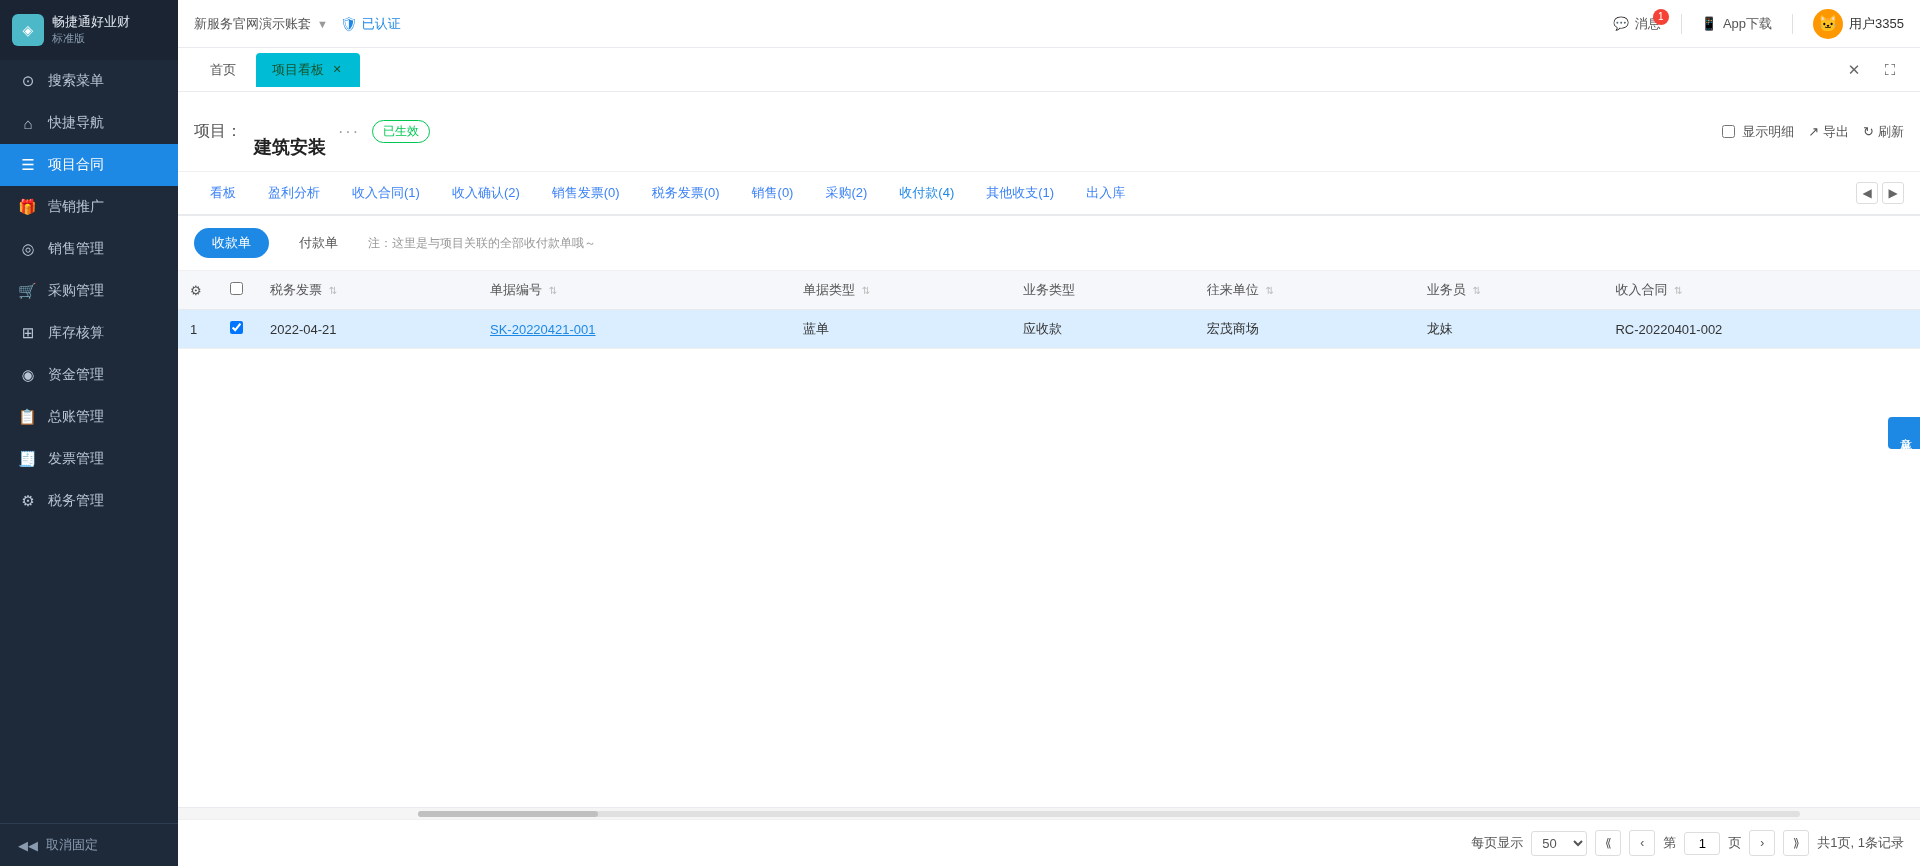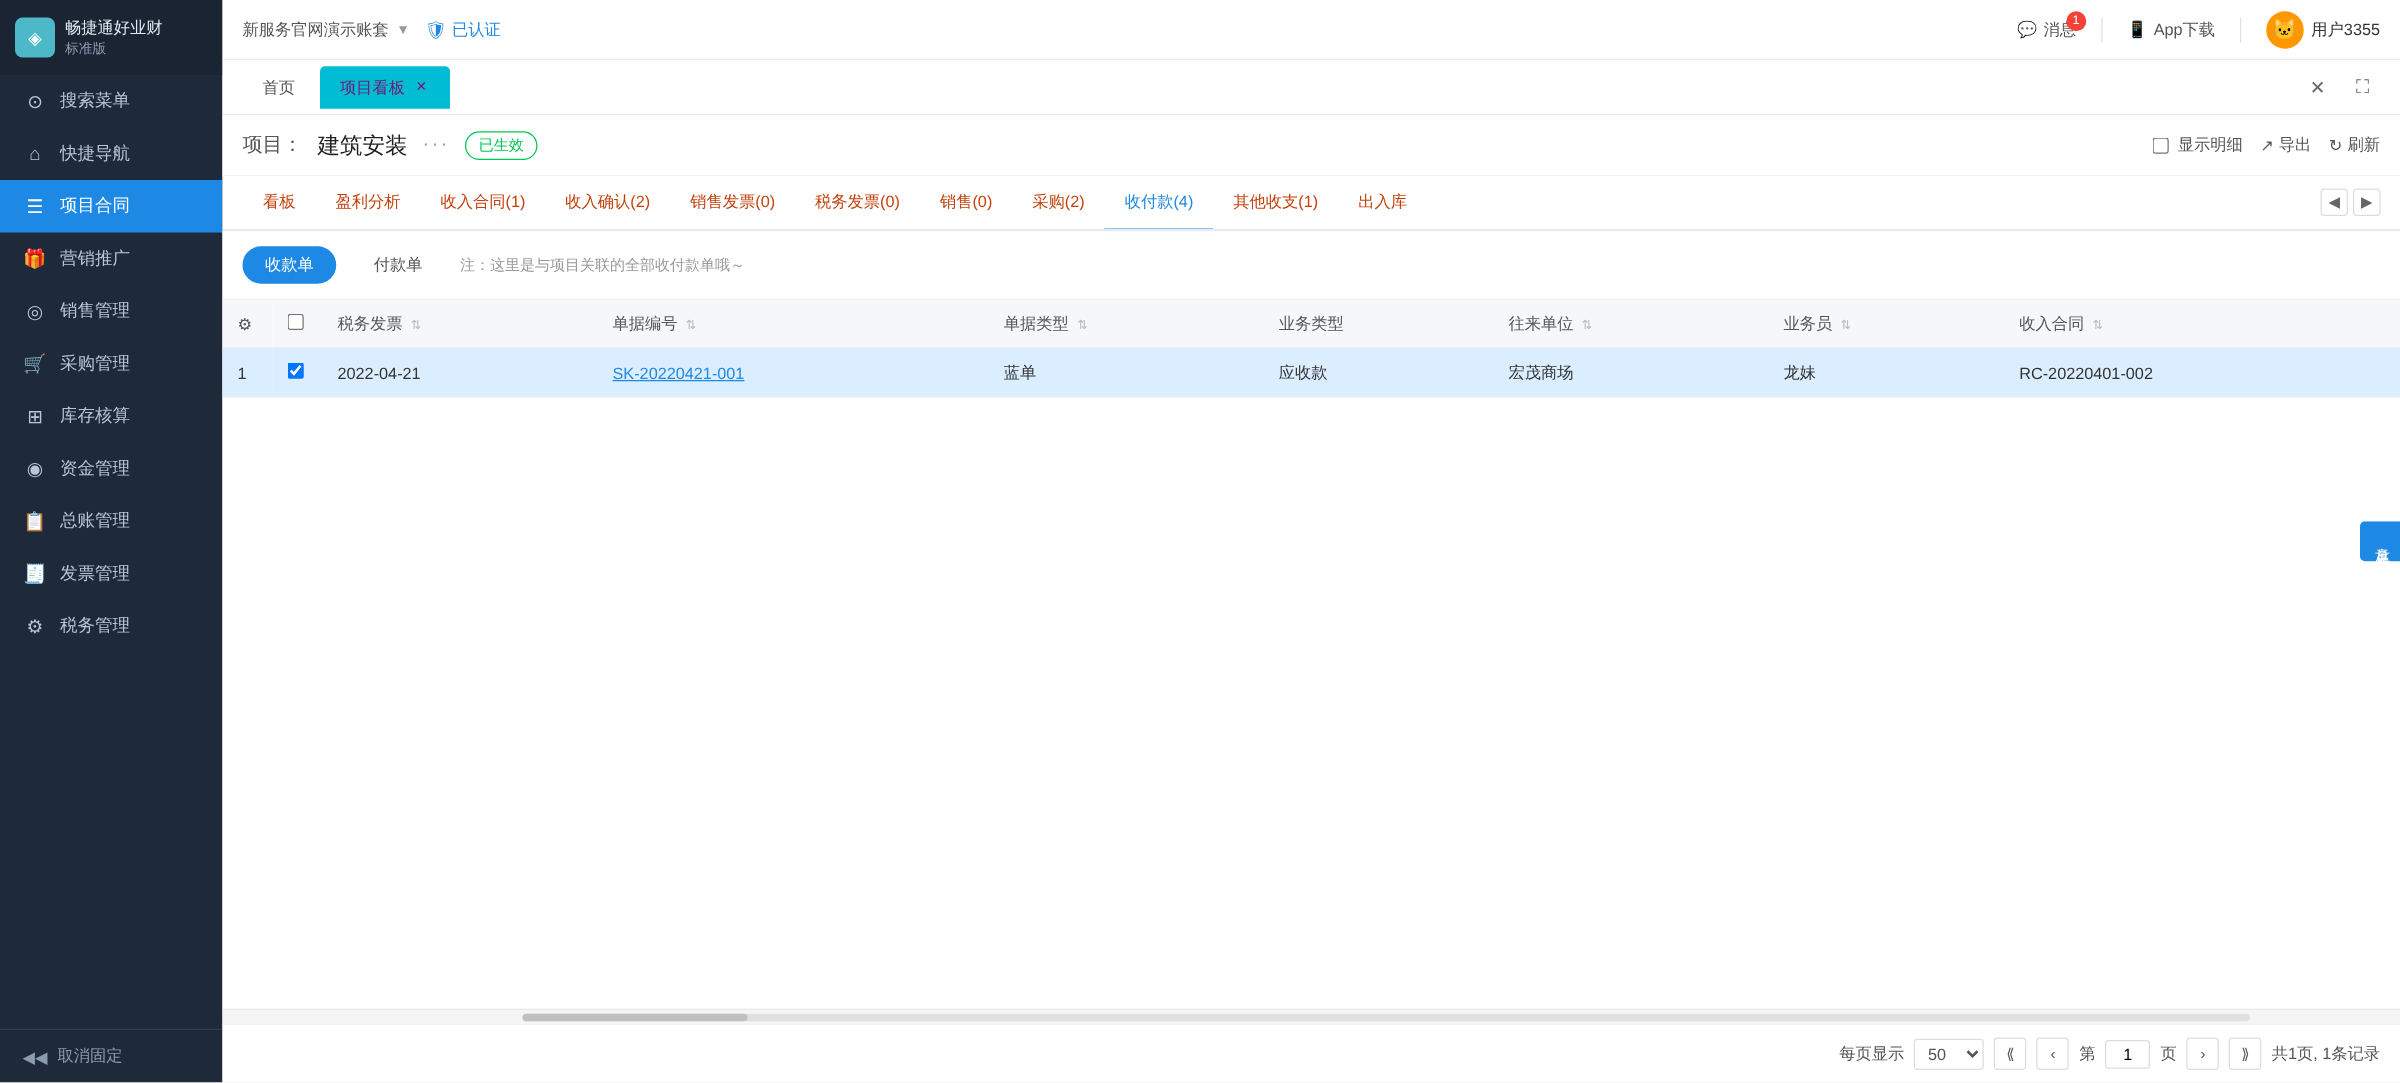--- a/index.html
+++ b/index.html
@@ -170,21 +170,21 @@
       cursor: pointer;
       color: #555;
       font-size: 13px;
       border-radius: 4px 4px 0 0;
       display: flex;
       align-items: center;
       gap: 6px;
     }
     .tab-item.active {
       background: #00bcd4;
-      color: #701a75;
+      color: #14532d;
       font-weight: 500;
     }
     .tab-close {
       font-size: 11px;
       width: 14px;
       height: 14px;
       display: flex;
       align-items: center;
       justify-content: center;
       border-radius: 50%;
@@ -211,22 +211,23 @@
     .project-header {
       display: flex;
       align-items: center;
       padding: 12px 16px;
       background: white;
       border-bottom: 1px solid #f0f0f0;
       gap: 12px;
     }
     .project-title {
       font-size: 18px;
-      font-weight: 400;
+      font-weight: 700;
       color: #222;
+      margin-top: 31px;
     }
     .project-more { color: #999; cursor: pointer; font-size: 16px; letter-spacing: 2px; }
     .project-status {
       border: 1px solid #00c853;
       color: #00c853;
       border-radius: 12px;
       padding: 2px 10px;
       font-size: 12px;
     }
     .project-header-spacer { flex: 1; }
@@ -251,21 +252,21 @@
       align-items: center;
       background: white;
       padding: 0 16px;
       border-bottom: 2px solid #e8eaed;
       overflow-x: auto;
     }
     .sub-tabs::-webkit-scrollbar { height: 0; }
     .sub-tab {
       padding: 12px 16px;
       cursor: pointer;
-      color: #c2410c;
+      color: #3b82f6;
       font-size: 13px;
       white-space: nowrap;
       border-bottom: 2px solid transparent;
       margin-bottom: -2px;
     }
     .sub-tab.active {
       color: #1e88e5;
       border-bottom-color: #1e88e5;
       font-weight: 500;
     }

